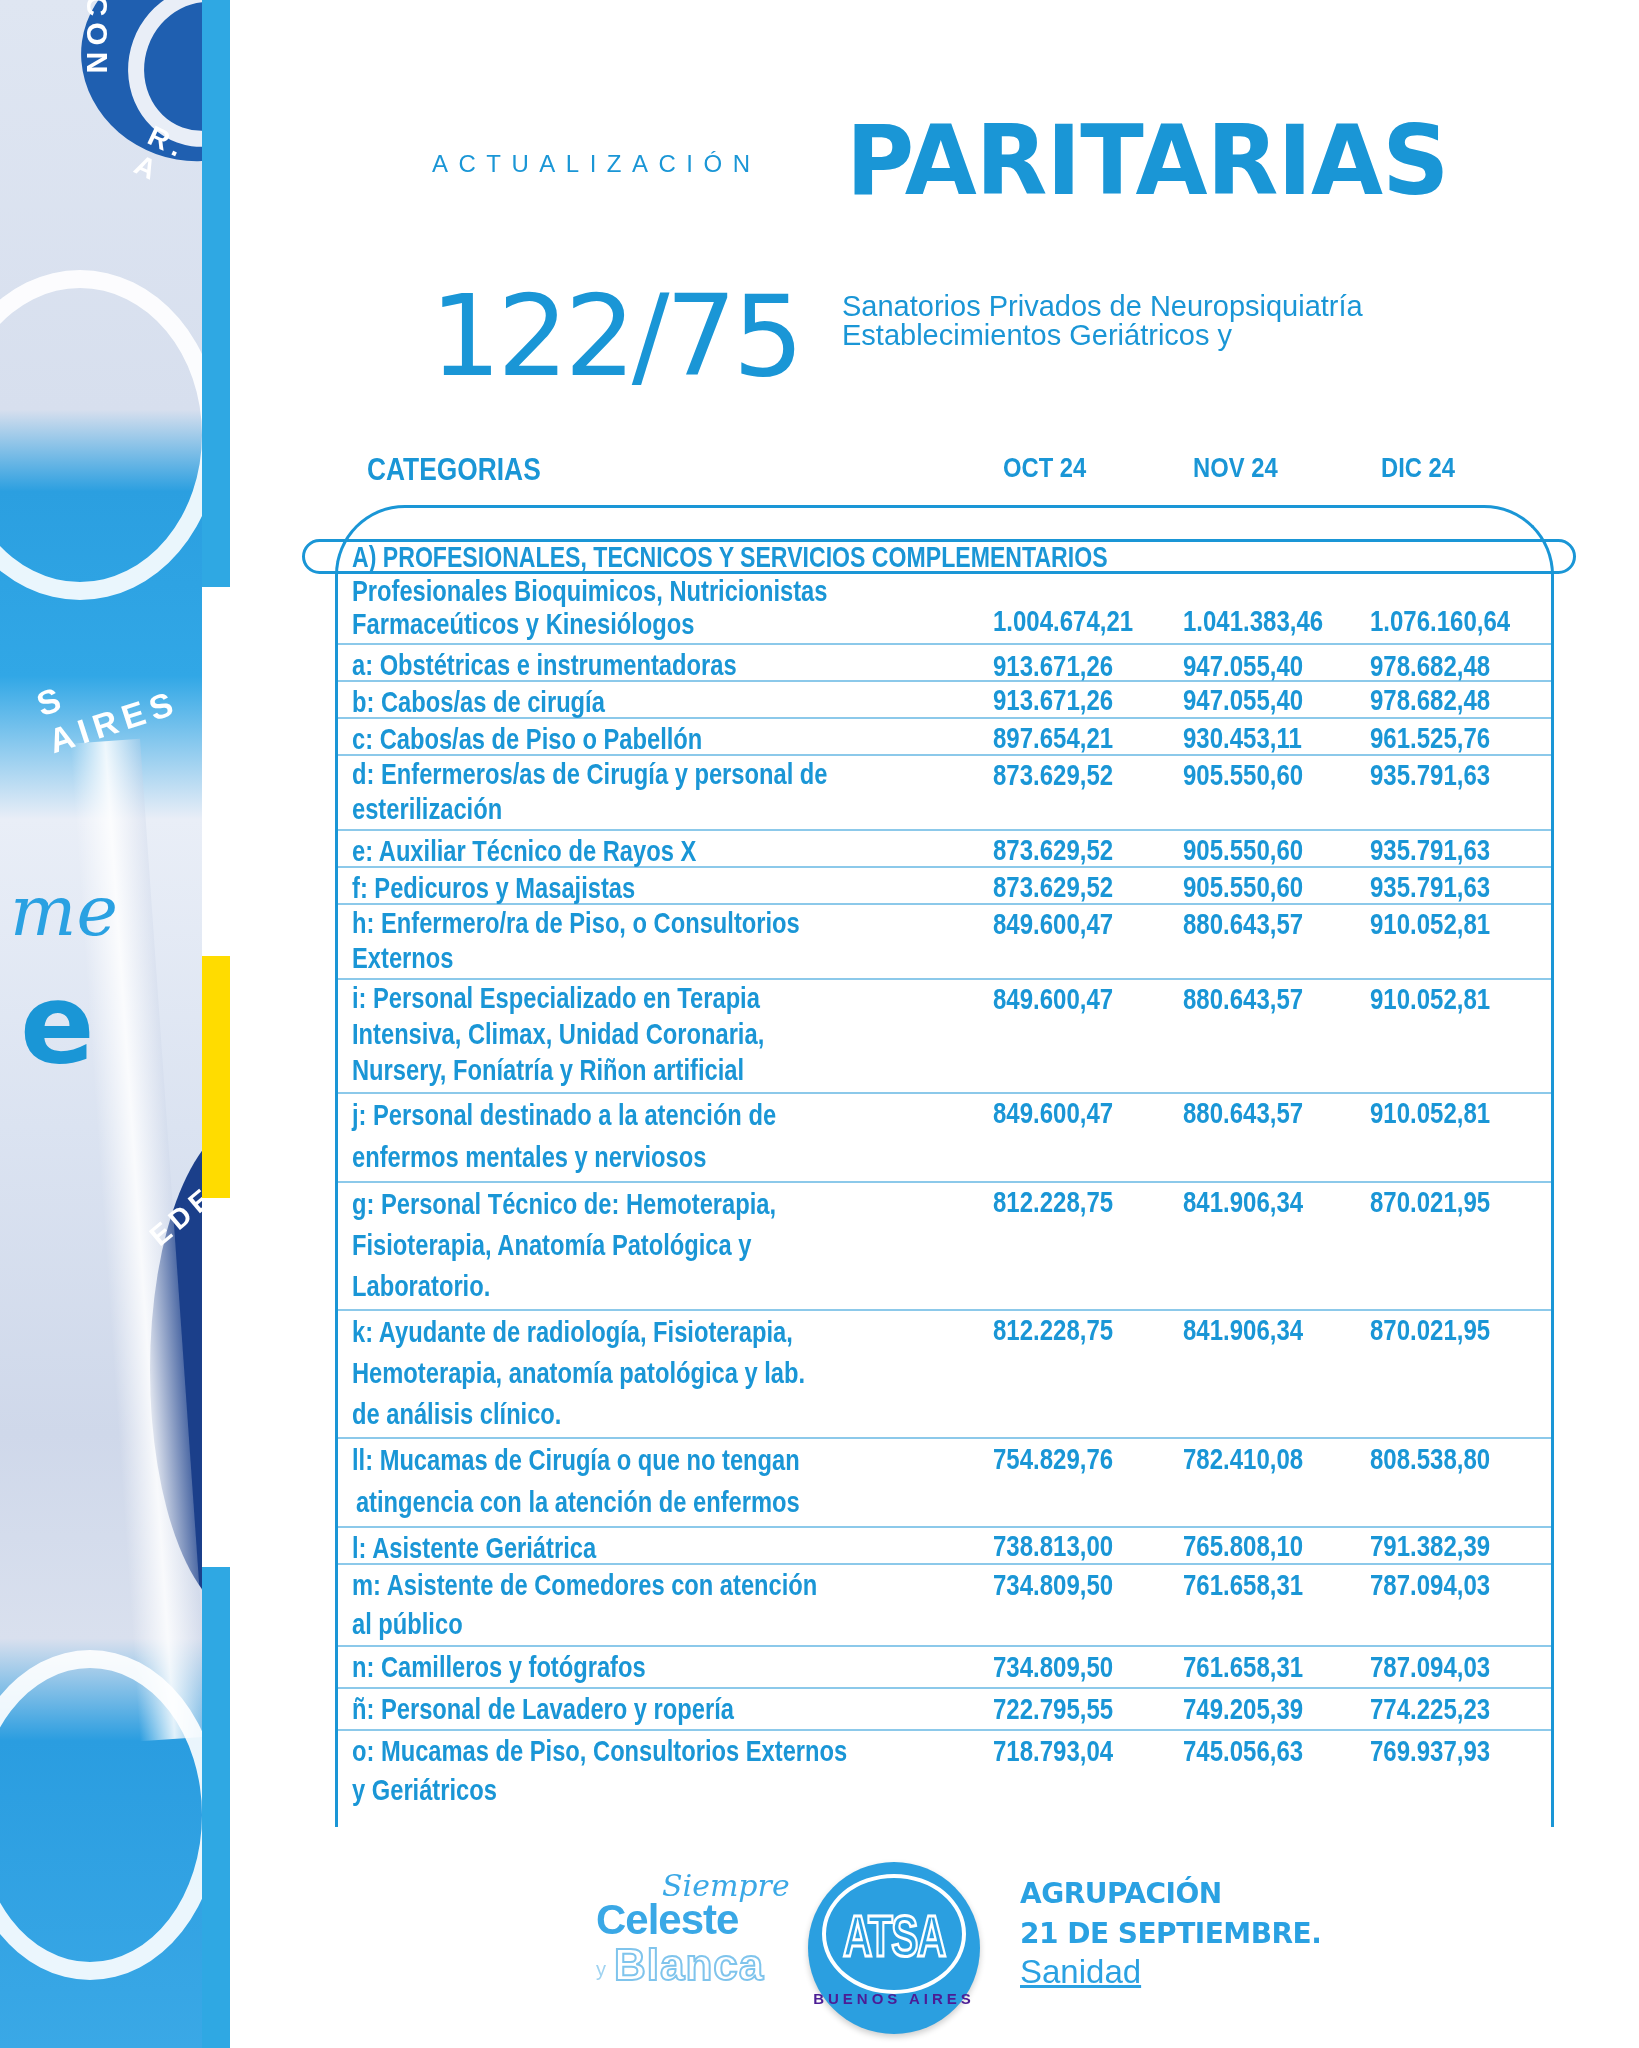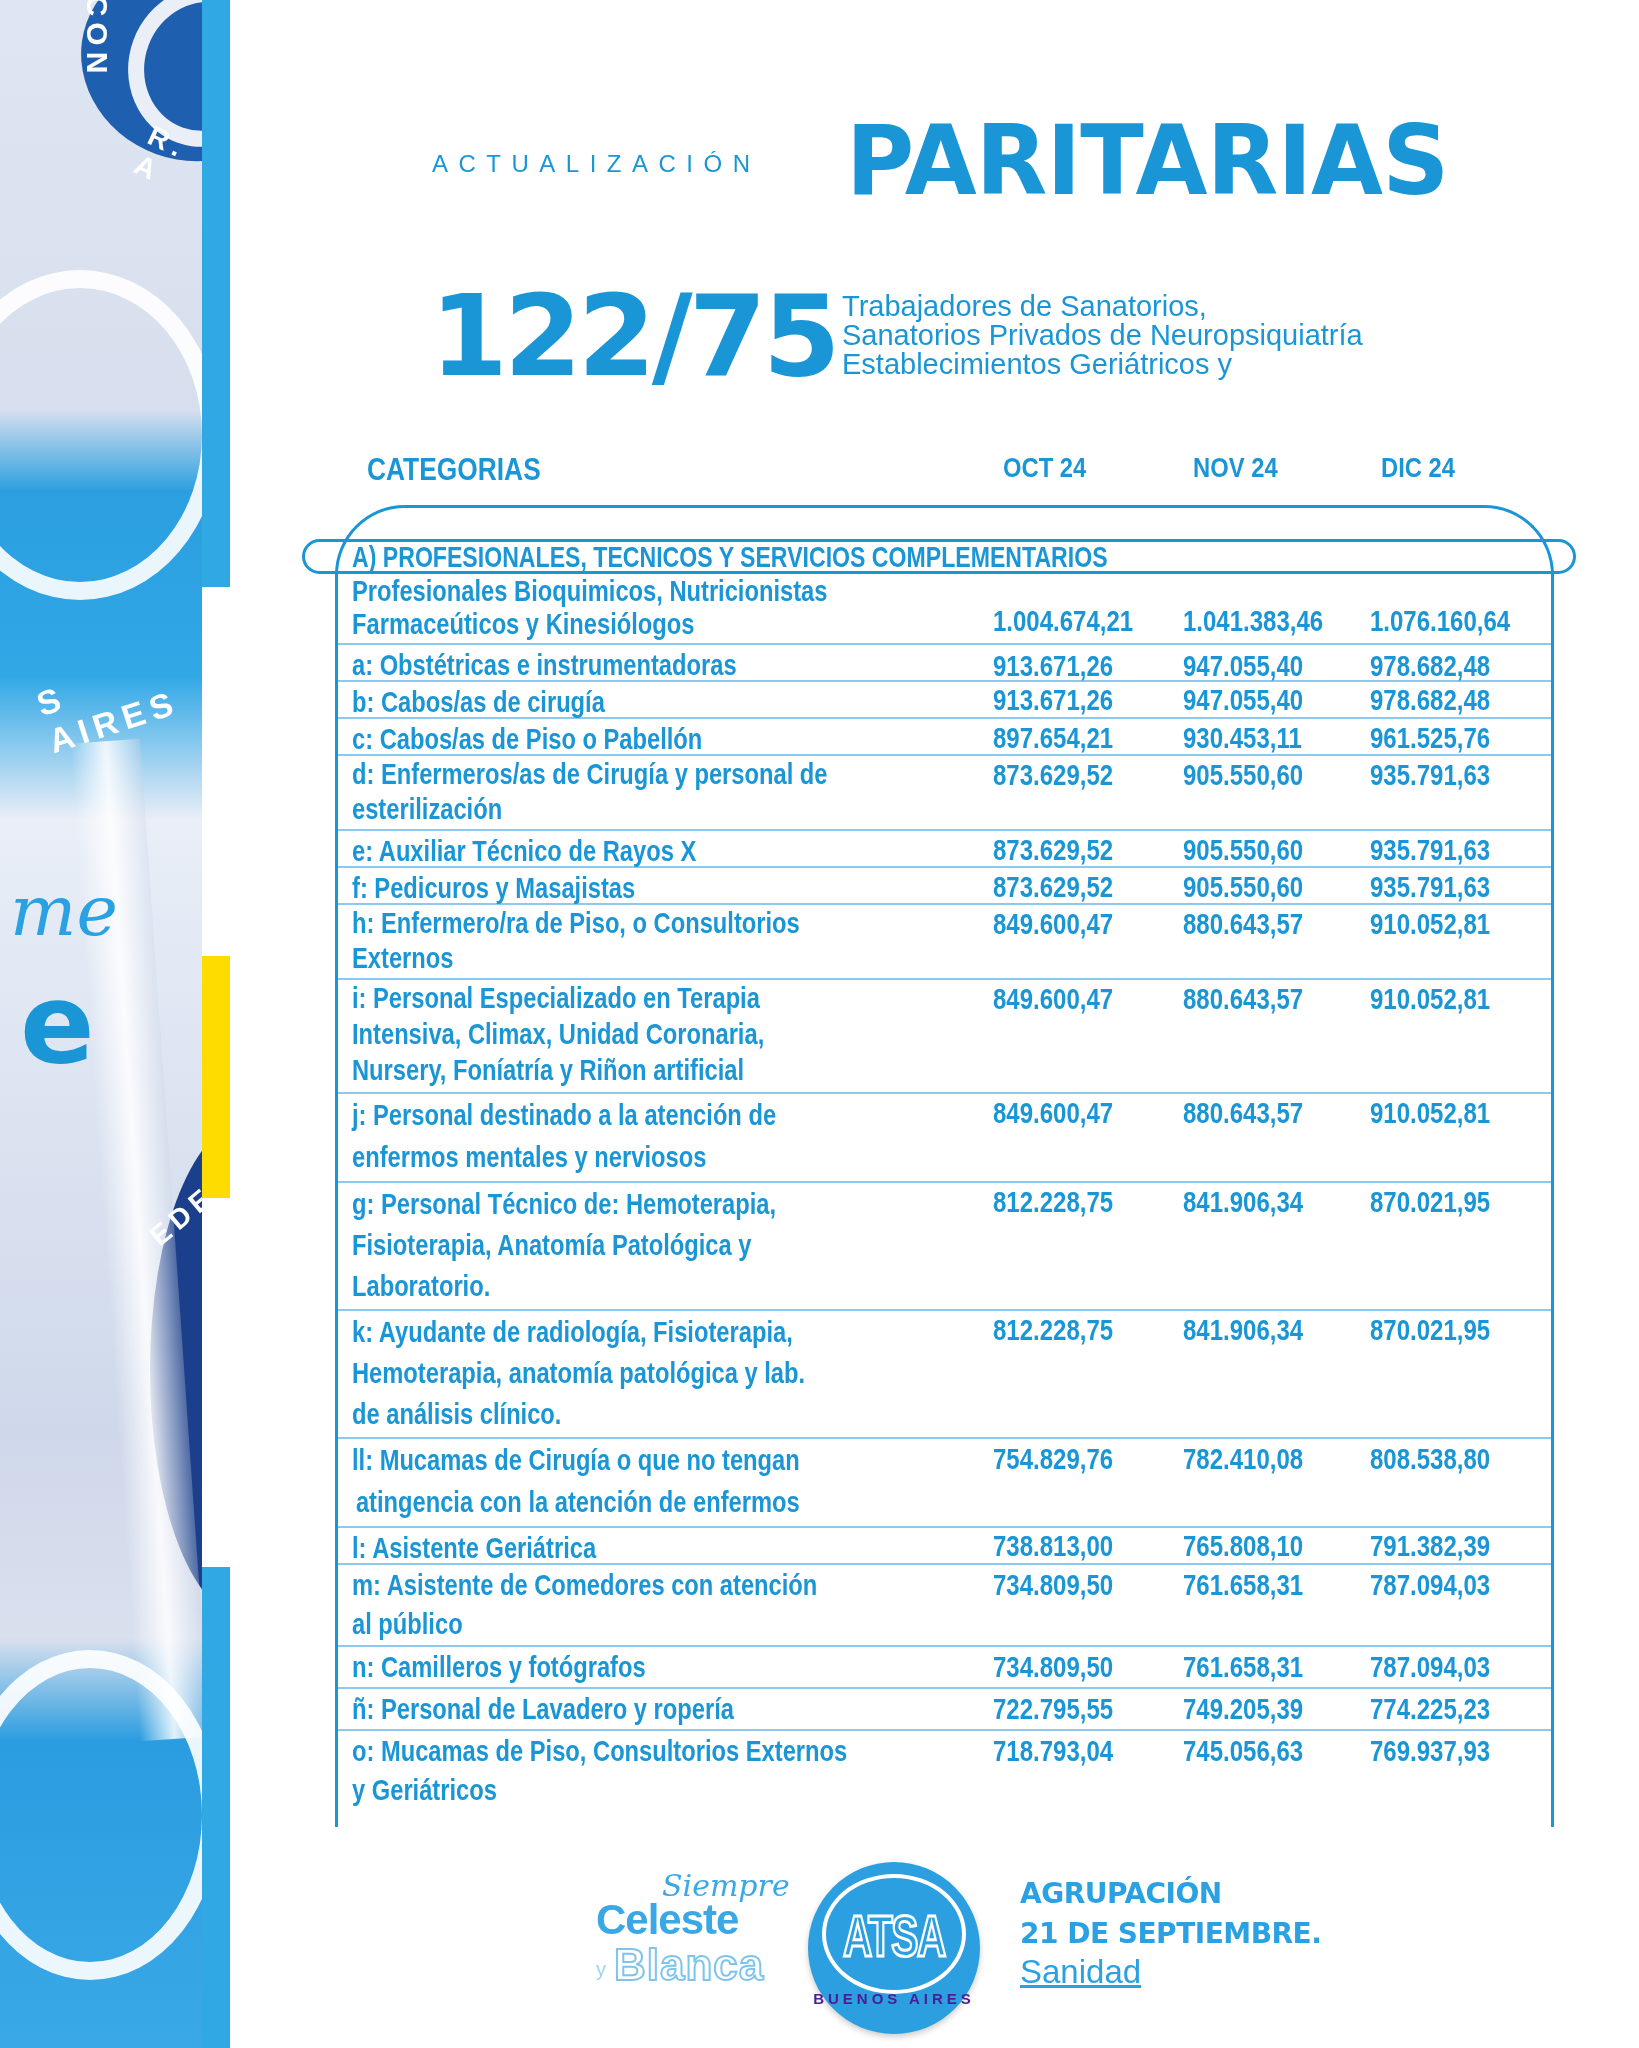--- a/index.html
+++ b/index.html
@@ -28,21 +28,21 @@
 
   .accent-bar { position:absolute; left:202px; width:28px; }
   .accent-blue-top { top:0; height:587px; background:#2fa8e3; }
   .accent-yellow { top:956px; height:242px; background:#ffdc00; }
   .accent-blue-bottom { top:1567px; height:481px; background:#2fa8e3; }
 
   
   .kicker { position:absolute; left:432px; top:150px; font-size:24px; letter-spacing:10.5px; color:#1a96d6; font-weight:normal;text-align:right; }
   .headline { position:absolute; left:846px; top:113px; font-size:96px; font-weight:900; letter-spacing:-1px; color:#1a96d6; font-family:"DejaVu Sans", sans-serif; transform:scaleX(0.97); transform-origin:left; line-height:1; }
 
-  .convenio { position:absolute; left:430px; top:280px; font-size:112px; font-weight:700; color:#1a96d6; font-family:"DejaVu Sans", sans-serif; line-height:1; letter-spacing:-4px; }
+  .convenio { position:absolute; left:430px; top:280px; font-size:112px; font-weight:400; color:#1a96d6; font-family:"DejaVu Sans", sans-serif; line-height:1; letter-spacing:-4px; }
   .convenio-sub { position:absolute; left:842px; top:292px; width:640px; font-size:29px; line-height:29px; color:#1a96d6; }
   .convenio-sub div { white-space:nowrap; }
 
   
   .col-header { position:absolute; top:452px; font-size:31px; font-weight:bold; color:#1a96d6; font-family:"Liberation Sans", sans-serif; transform:scaleX(0.85); transform-origin:left; }
   .col-cat { left:367px; }
   .col-oct { left:1003px; font-size:28px; }
   .col-nov { left:1193px; font-size:28px; }
   .col-dic { left:1381px; font-size:28px; }
 
@@ -95,21 +95,20 @@
 
 <div class="accent-bar accent-blue-top"></div>
 <div class="accent-bar accent-yellow"></div>
 <div class="accent-bar accent-blue-bottom"></div>
 
 <div class="kicker">ACTUALIZACIÓN</div>
 <div class="headline">PARITARIAS</div>
 
 <div class="convenio">122/75</div>
 <div class="convenio-sub">
-  <div>Trabajadores de Sanatorios,</div>
   <div>Sanatorios Privados de Neuropsiquiatría</div>
   <div>Establecimientos Geriátricos y</div>
 </div>
 
 <div class="col-header col-cat">CATEGORIAS</div>
 <div class="col-header col-oct">OCT 24</div>
 <div class="col-header col-nov">NOV 24</div>
 <div class="col-header col-dic">DIC 24</div>
 
 <div class="table-frame"></div>

